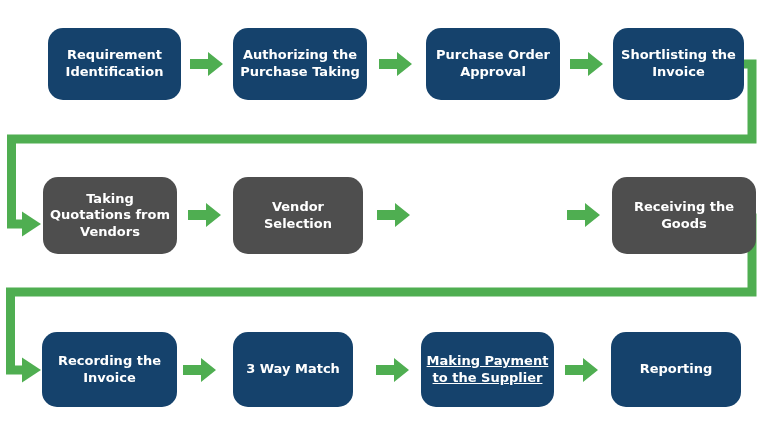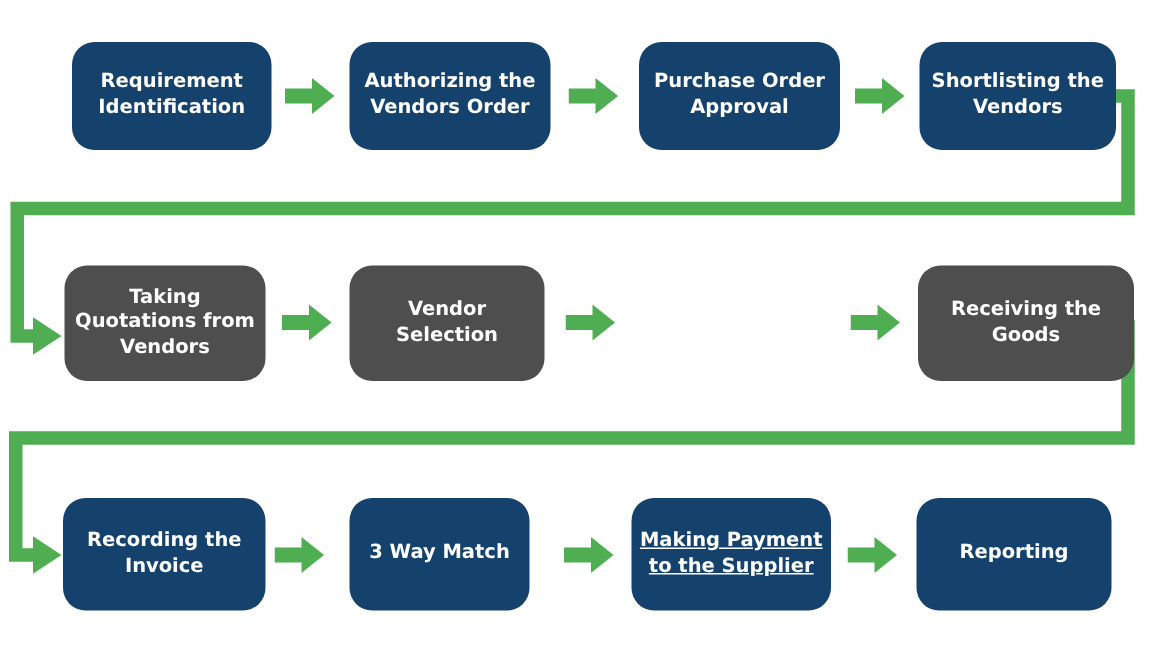--- a/index.html
+++ b/index.html
@@ -44,29 +44,29 @@
       <polygon points="22,357.5 22,382.5 41,370"></polygon>
     </g>
   </svg>
 
   <div class="box navy" style="left:48px; top:28px; width:133px; height:72px;">
     <span class="lbl">Requirement
 Identification</span>
   </div>
   <div class="box navy" style="left:233px; top:28px; width:134px; height:72px;">
     <span class="lbl">Authorizing the
-Vendors Order</span>
+Purchase Taking</span>
   </div>
   <div class="box navy" style="left:426px; top:28px; width:134px; height:72px;">
     <span class="lbl">Purchase Order
 Approval</span>
   </div>
   <div class="box navy" style="left:613px; top:28px; width:131px; height:72px;">
     <span class="lbl">Shortlisting the
-Vendors</span>
+Invoice</span>
   </div>
 
   <div class="box gray" style="left:43px; top:177px; width:134px; height:77px;">
     <span class="lbl">Taking
 Quotations from
 Vendors</span>
   </div>
   <div class="box gray" style="left:233px; top:177px; width:130px; height:77px;">
     <span class="lbl">Vendor
 Selection</span>

